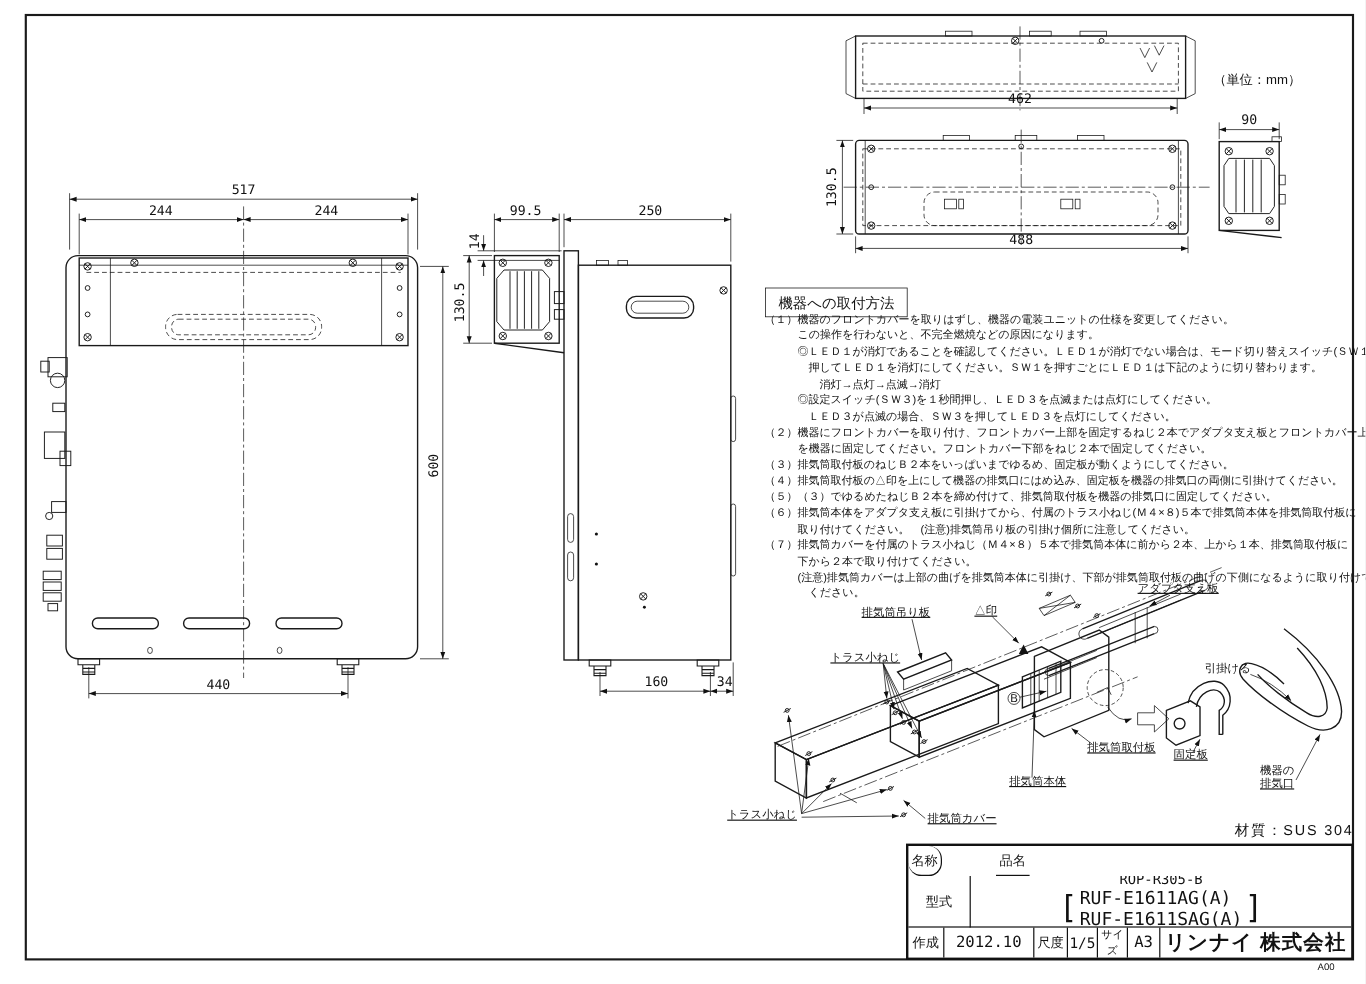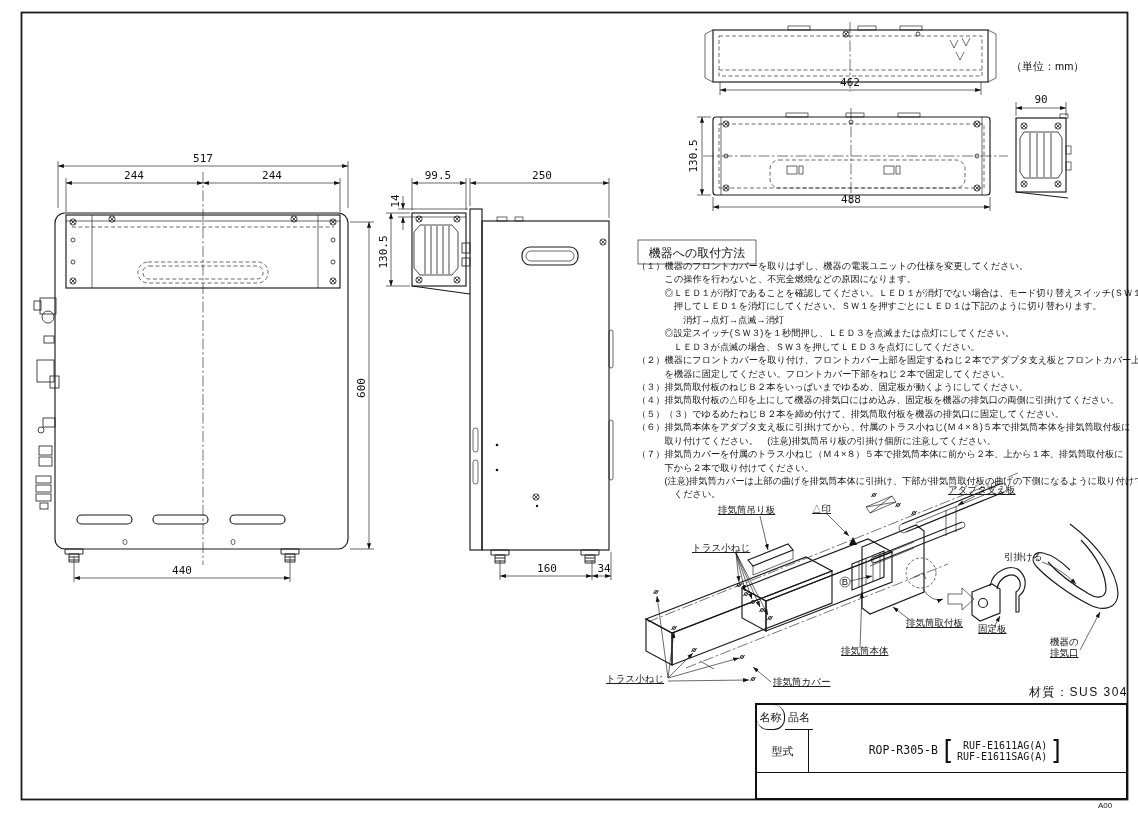--- a/index.html
+++ b/index.html
@@ -24,25 +24,25 @@
   .iline{height:13.45px;}
   
   .tblock{position:absolute;left:755px;top:703px;width:373px;height:97px;
           border:2px solid #111;box-sizing:border-box;font-size:11px;}
   .trow{display:flex;box-sizing:border-box;}
   .tcell{box-sizing:border-box;border-right:1px solid #111;display:flex;
          align-items:center;justify-content:center;text-align:center;overflow:hidden;}
   .tcell:last-child{border-right:none;}
   .rb{border-bottom:1px solid #111;}
   .mono{font-family:"DejaVu Sans Mono",monospace;}
-  .model-wrap{display:flex;flex-direction:row;align-items:center;line-height:1.15;}
+  .model-wrap{display:flex;flex-direction:column;align-items:center;line-height:1.15;}
   .model-sub{display:flex;align-items:center;}
   .brak{font-family:"DejaVu Sans Mono",monospace;font-size:25px;font-weight:200;
         line-height:.9;transform:scaleY(1.05);padding:0 2px;}
-  .subcol{display:flex;flex-direction:column;align-items:flex-end;font-size:10px;line-height:1.15;}
+  .subcol{display:flex;flex-direction:column;align-items:flex-start;font-size:15px;line-height:1.15;}
   .company{font-size:17px;font-weight:bold;letter-spacing:1px;}
   .rev{position:absolute;left:1098px;top:801px;width:30px;font-size:8px;}
 </style>
 </head>
 <body>
 
 <div class="page">
 
 <svg width="1138" height="820" viewBox="0 0 1138 820">
   <defs>
@@ -371,35 +371,44 @@
   </g>
 </svg>
 
 <div class="units">（単位：mm）</div>
 
 <div class="instr"><div class="iline">（１）機器のフロントカバーを取りはずし、機器の電装ユニットの仕様を変更してください。</div><div class="iline">　　　この操作を行わないと、不完全燃焼などの原因になります。</div><div class="iline">　　　◎ＬＥＤ１が消灯であることを確認してください。ＬＥＤ１が消灯でない場合は、モード切り替えスイッチ(ＳＷ１)を</div><div class="iline">　　　　押してＬＥＤ１を消灯にしてください。ＳＷ１を押すごとにＬＥＤ１は下記のように切り替わります。</div><div class="iline">　　　　　消灯→点灯→点滅→消灯</div><div class="iline">　　　◎設定スイッチ(ＳＷ３)を１秒間押し、ＬＥＤ３を点滅または点灯にしてください。</div><div class="iline">　　　　ＬＥＤ３が点滅の場合、ＳＷ３を押してＬＥＤ３を点灯にしてください。</div><div class="iline">（２）機器にフロントカバーを取り付け、フロントカバー上部を固定するねじ２本でアダプタ支え板とフロントカバー上部</div><div class="iline">　　　を機器に固定してください。フロントカバー下部をねじ２本で固定してください。</div><div class="iline">（３）排気筒取付板のねじＢ２本をいっぱいまでゆるめ、固定板が動くようにしてください。</div><div class="iline">（４）排気筒取付板の△印を上にして機器の排気口にはめ込み、固定板を機器の排気口の両側に引掛けてください。</div><div class="iline">（５）（３）でゆるめたねじＢ２本を締め付けて、排気筒取付板を機器の排気口に固定してください。</div><div class="iline">（６）排気筒本体をアダプタ支え板に引掛けてから、付属のトラス小ねじ(Ｍ４×８)５本で排気筒本体を排気筒取付板に</div><div class="iline">　　　取り付けてください。　(注意)排気筒吊り板の引掛け個所に注意してください。</div><div class="iline">（７）排気筒カバーを付属のトラス小ねじ（Ｍ４×８）５本で排気筒本体に前から２本、上から１本、排気筒取付板に</div><div class="iline">　　　下から２本で取り付けてください。</div><div class="iline">　　　(注意)排気筒カバーは上部の曲げを排気筒本体に引掛け、下部が排気筒取付板の曲げの下側になるように取り付けて</div><div class="iline">　　　　ください。</div></div>
 
 <div class="tblock">
   <div class="trow" style="height:25px;">
     <div class="tcell rb" style="width:28px;border-radius:11px;">名称</div>
-    <div class="tcell rb" style="width:28px;">品名</div>
+    <div class="tcell rb" style="width:28px;margin-left:45px;">品名</div>
   </div>
   <div class="trow" style="height:43px;">
     <div class="tcell rb" style="width:52px;">型式</div>
     <div class="tcell rb" style="flex:1;">
       <div class="model-wrap">
         <div class="mono" style="font-size:11.5px;">ROP-R305-B</div>
         <div class="model-sub">
           <span class="brak">[</span>
           <span class="subcol mono">
             <span>RUF-E1611AG(A)</span>
             <span>RUF-E1611SAG(A)</span>
           </span>
           <span class="brak">]</span>
         </div>
       </div>
     </div>
   </div>
+  <div class="trow" style="height:25px;">
+    <div class="tcell" style="width:30px;">作成</div>
+    <div class="tcell mono" style="width:75px;font-size:13px;">2012.10</div>
+    <div class="tcell" style="width:28px;">尺度</div>
+    <div class="tcell mono" style="width:25px;font-size:12px;">1/5</div>
+    <div class="tcell" style="width:25px;font-size:9px;">サイズ</div>
+    <div class="tcell mono" style="width:27px;font-size:13px;">A3</div>
+    <div class="tcell company" style="flex:1;">リンナイ 株式会社</div>
+  </div>
 </div>
 
 <div class="rev">A00</div>
 
 </div>
 
 </body></html>

